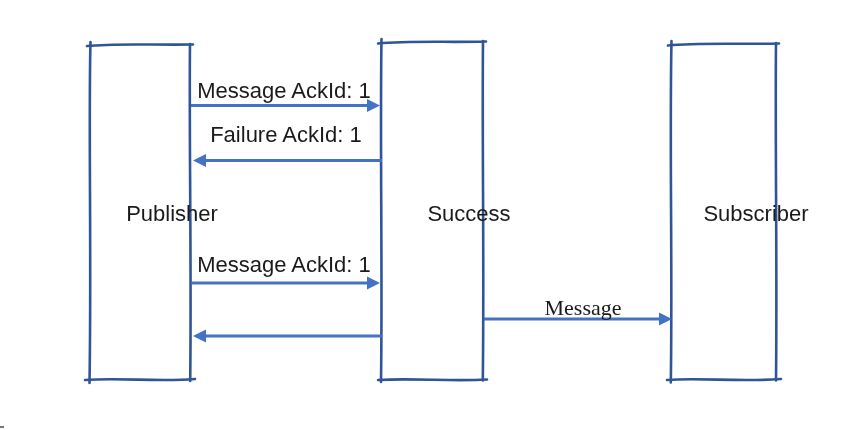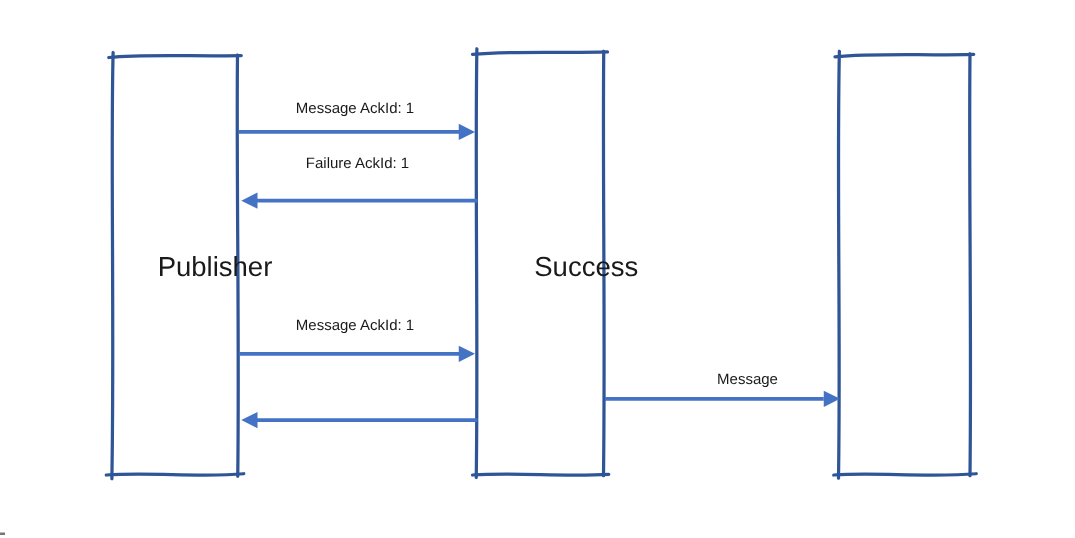--- a/index.html
+++ b/index.html
@@ -37,21 +37,21 @@
     transform: translate(-50%, -50%);
     font-size: 22px;
     color: var(--text-color);
     white-space: nowrap;
     line-height: 1;
     margin-left: 32px;
   }
   .msg-label {
     position: absolute;
     transform: translateX(-50%);
-    font-size: 12px;
+    font-size: 22px;
     color: var(--text-color);
     white-space: nowrap;
     line-height: 1;
   }
   .speck {
     position: absolute;
     left: 0; top: 426px;
     width: 4px; height: 2px;
     background: #555;
     opacity: .8;
@@ -106,20 +106,21 @@
     </g>
 
     <g>
       <path class="arrow-line" d="M 484,319 L 659,319"></path>
       <polygon class="arrow-head" points="659,312.5 672,319 659,325.5"></polygon>
     </g>
   </svg>
 
   <div class="actor-label" style="left:140px; top:214px;">Publisher</div>
   <div class="actor-label" style="left:437px; top:214px;">Success</div>
+  <div class="actor-label" style="left:724px; top:214px;">Subscriber</div>
 
   <div class="msg-label" style="left:284px; top:80px;">Message AckId: 1</div>
   <div class="msg-label" style="left:286px; top:124px;">Failure AckId: 1</div>
   <div class="msg-label" style="left:284px; top:254px;">Message AckId: 1</div>
-  <div class="msg-label" style="left:598px; top:297px;">Message</div>
+  <div class="msg-label" style="left:583px; top:297px;font-family:Liberation Serif, serif;">Message</div>
 
   <div class="speck"></div>
 </div>
 
 </body></html>

